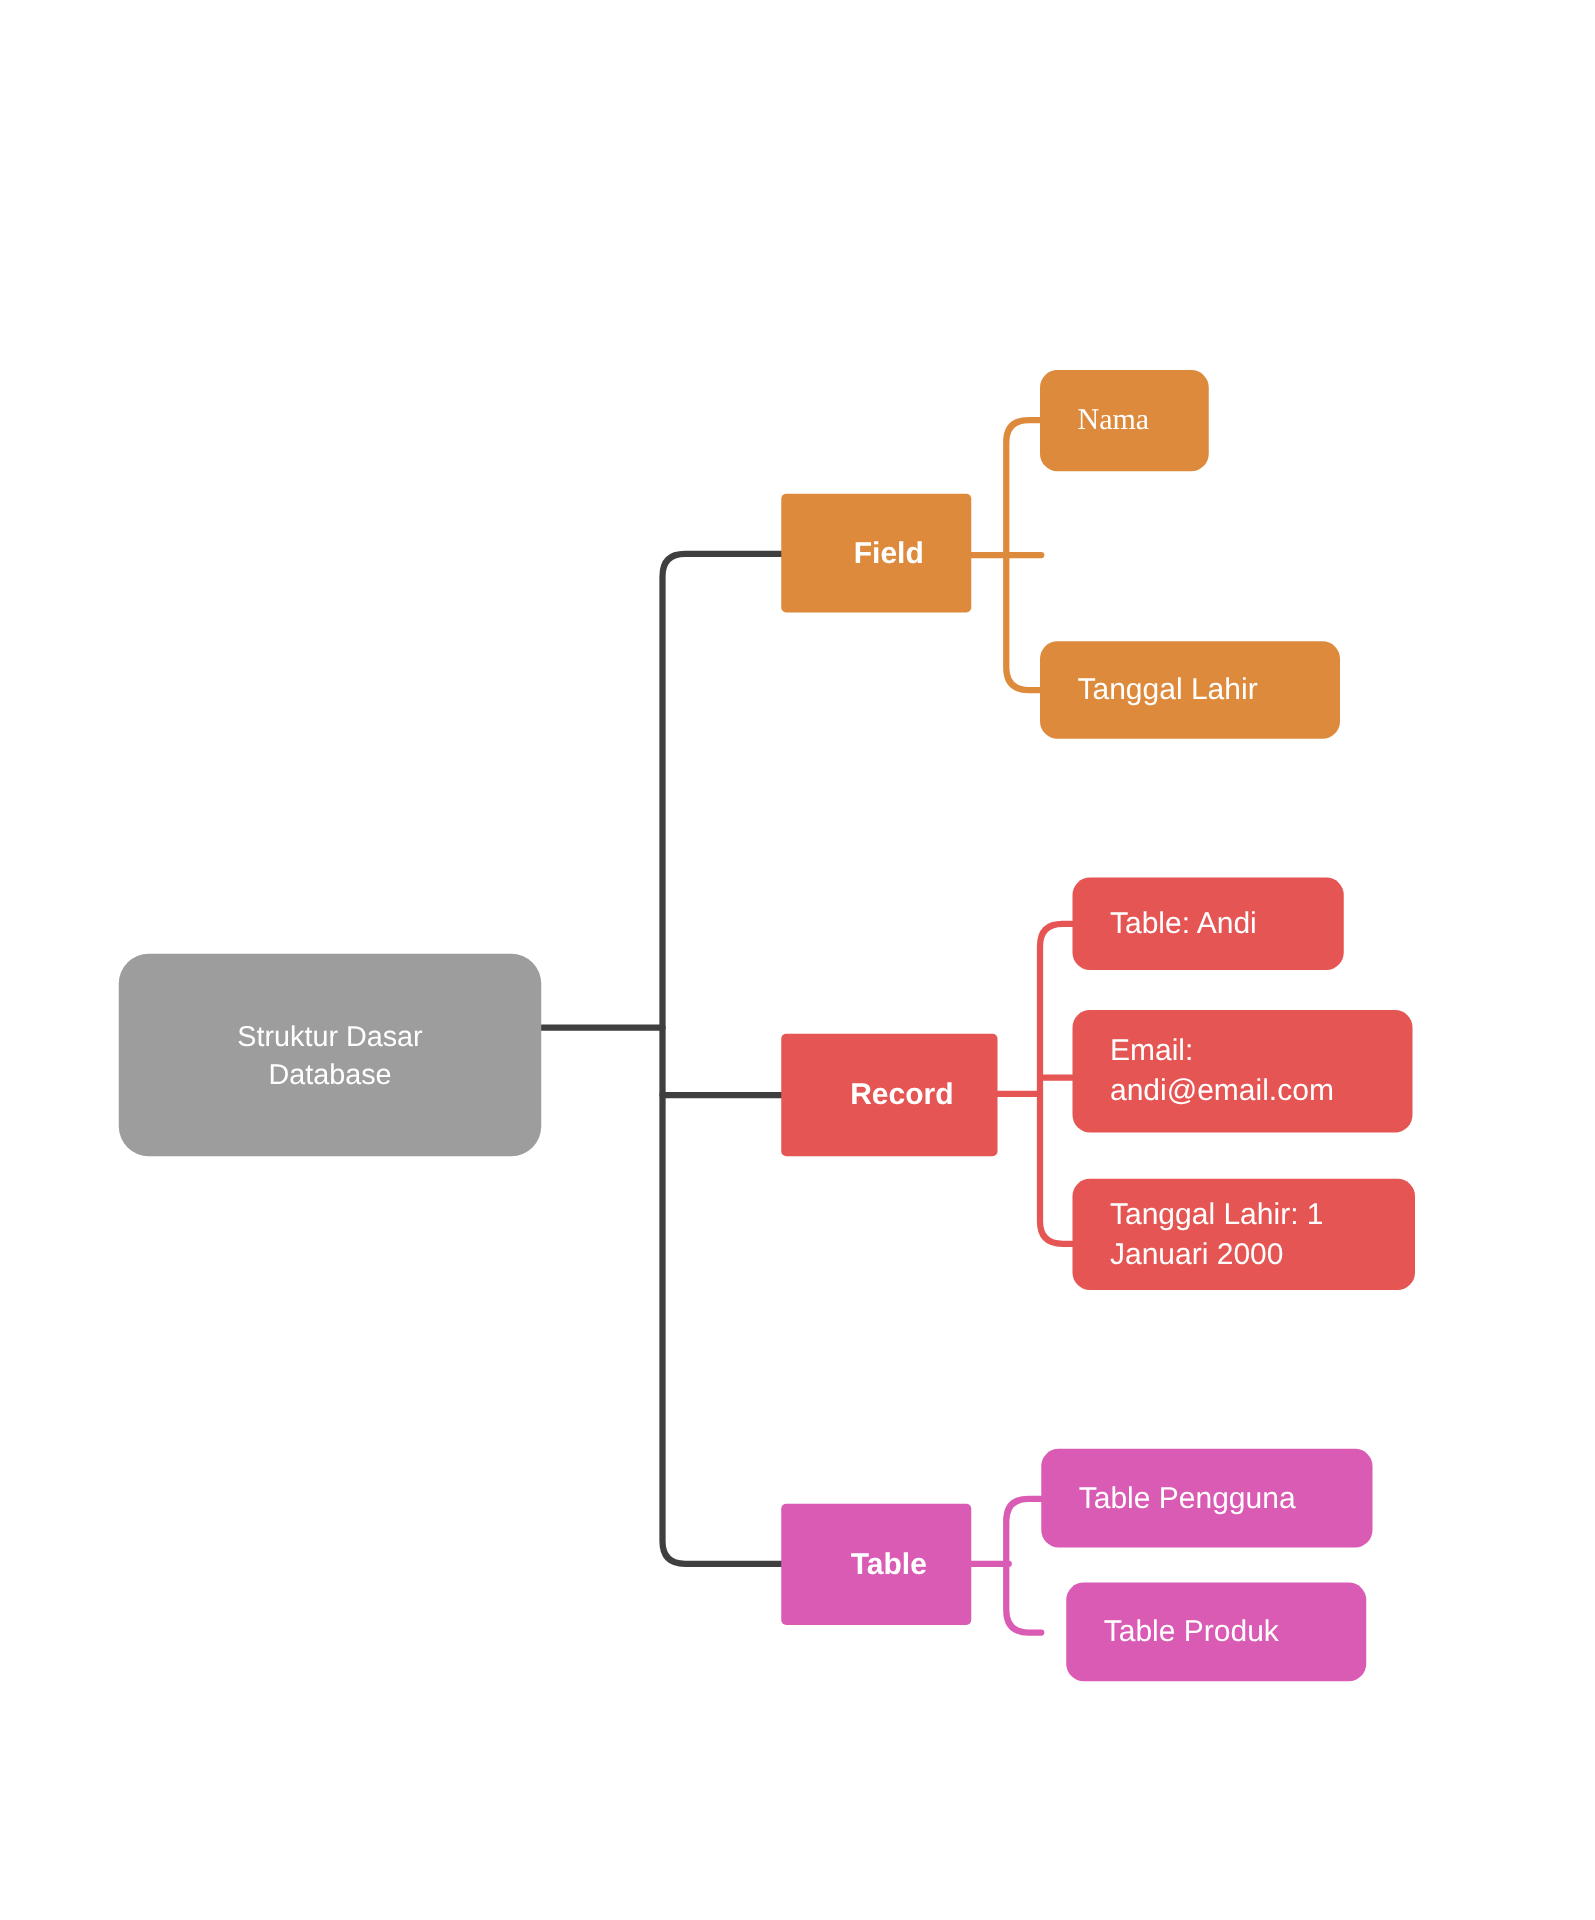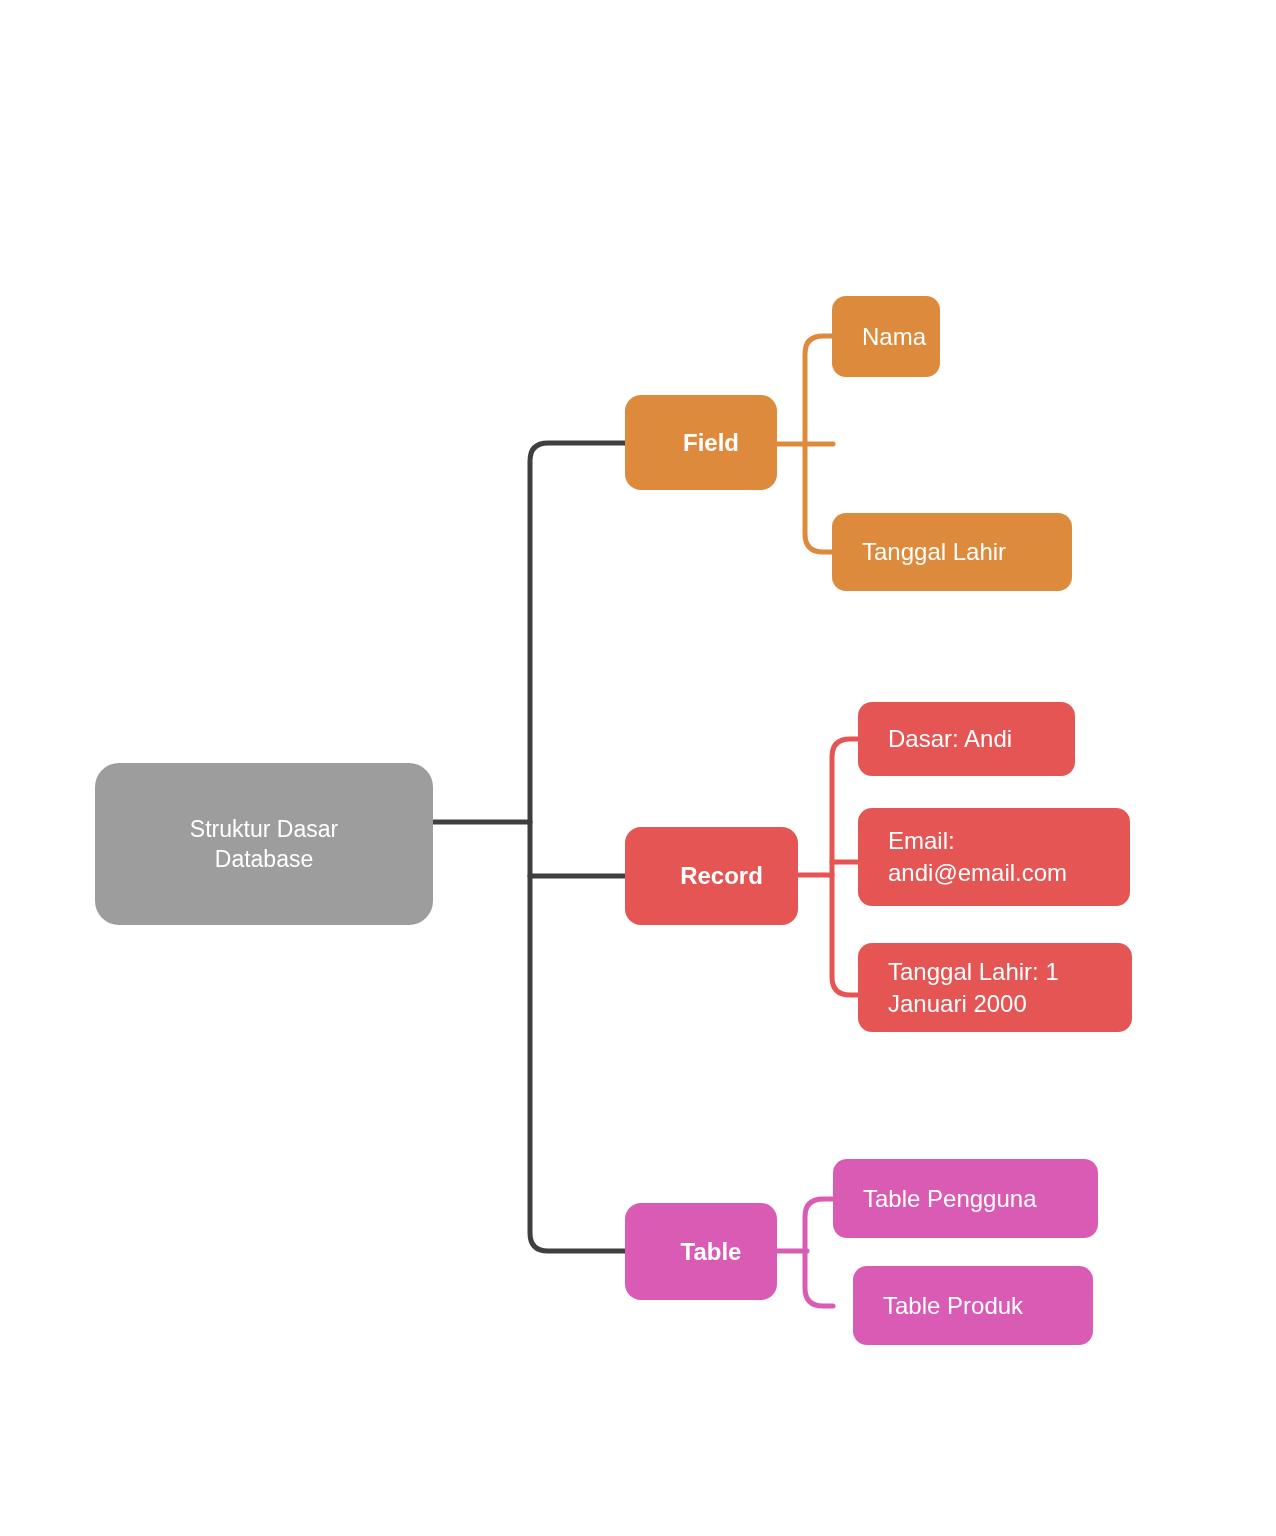--- a/index.html
+++ b/index.html
@@ -43,21 +43,21 @@
     display: flex;
     align-items: center;
     color: #ffffff;
     line-height: 1.32;
   }
   .node.parent {
     justify-content: center;
     text-align: center;
     font-weight: bold;
     font-size: 24px;
-    border-radius: 16px;
+    border-radius: 4px;
     padding-left: 20px;
   }
   .node.child {
     justify-content: flex-start;
     text-align: left;
     font-size: 24px;
     padding: 8px 30px;
     border-radius: 14px;
   }
   .node.root {
@@ -69,21 +69,21 @@
     margin-top: 22px;
   }
   .node.root .label { max-width: 220px; }
   .branch-field  { background: #de8a3c; }
   .branch-record { background: #e45553; }
   .branch-table  { background: #d95bb4; }
 
   
   #root-node      { left: 95px;  top: 741px;  width: 338px; height: 162px; }
   #field-node     { left: 625px; top: 395px;  width: 152px; height: 95px;  }
-  #field-child-0  { left: 832px; top: 296px;  width: 108px; height: 81px;  }
+  #field-child-0  { left: 832px; top: 296px;  width: 135px; height: 81px; font-family: Liberation Serif, serif;  }
   #field-child-1  { left: 832px; top: 406px;  width: 134px; height: 79px;  }
   #field-child-2  { left: 832px; top: 513px;  width: 240px; height: 78px;  }
   #record-node    { left: 625px; top: 827px;  width: 173px; height: 98px;  }
   #record-child-0 { left: 858px; top: 702px;  width: 217px; height: 74px;  }
   #record-child-1 { left: 858px; top: 808px;  width: 272px; height: 98px; }
   #record-child-2 { left: 858px; top: 943px;  width: 274px; height: 89px; }
   #table-node     { left: 625px; top: 1203px; width: 152px; height: 97px;  }
   #table-child-0  { left: 833px; top: 1159px; width: 265px; height: 79px;  }
   #table-child-1  { left: 833px; top: 1266px; width: 240px; height: 79px; margin-left: 20px;  }
 </style>
@@ -121,21 +121,21 @@
     <span class="label">Nama</span>
   </div>
   <div class="node child branch-field" id="field-child-2">
     <span class="label">Tanggal Lahir</span>
   </div>
 
   <div class="node parent branch-record" id="record-node">
     <span class="label">Record</span>
   </div>
   <div class="node child branch-record" id="record-child-0">
-    <span class="label">Dasar: Andi</span>
+    <span class="label">Table: Andi</span>
   </div>
   <div class="node child branch-record" id="record-child-1">
     <span class="label">Email: andi@email.com</span>
   </div>
   <div class="node child branch-record" id="record-child-2">
     <span class="label">Tanggal Lahir: 1 Januari 2000</span>
   </div>
 
   <div class="node parent branch-table" id="table-node">
     <span class="label">Table</span>

